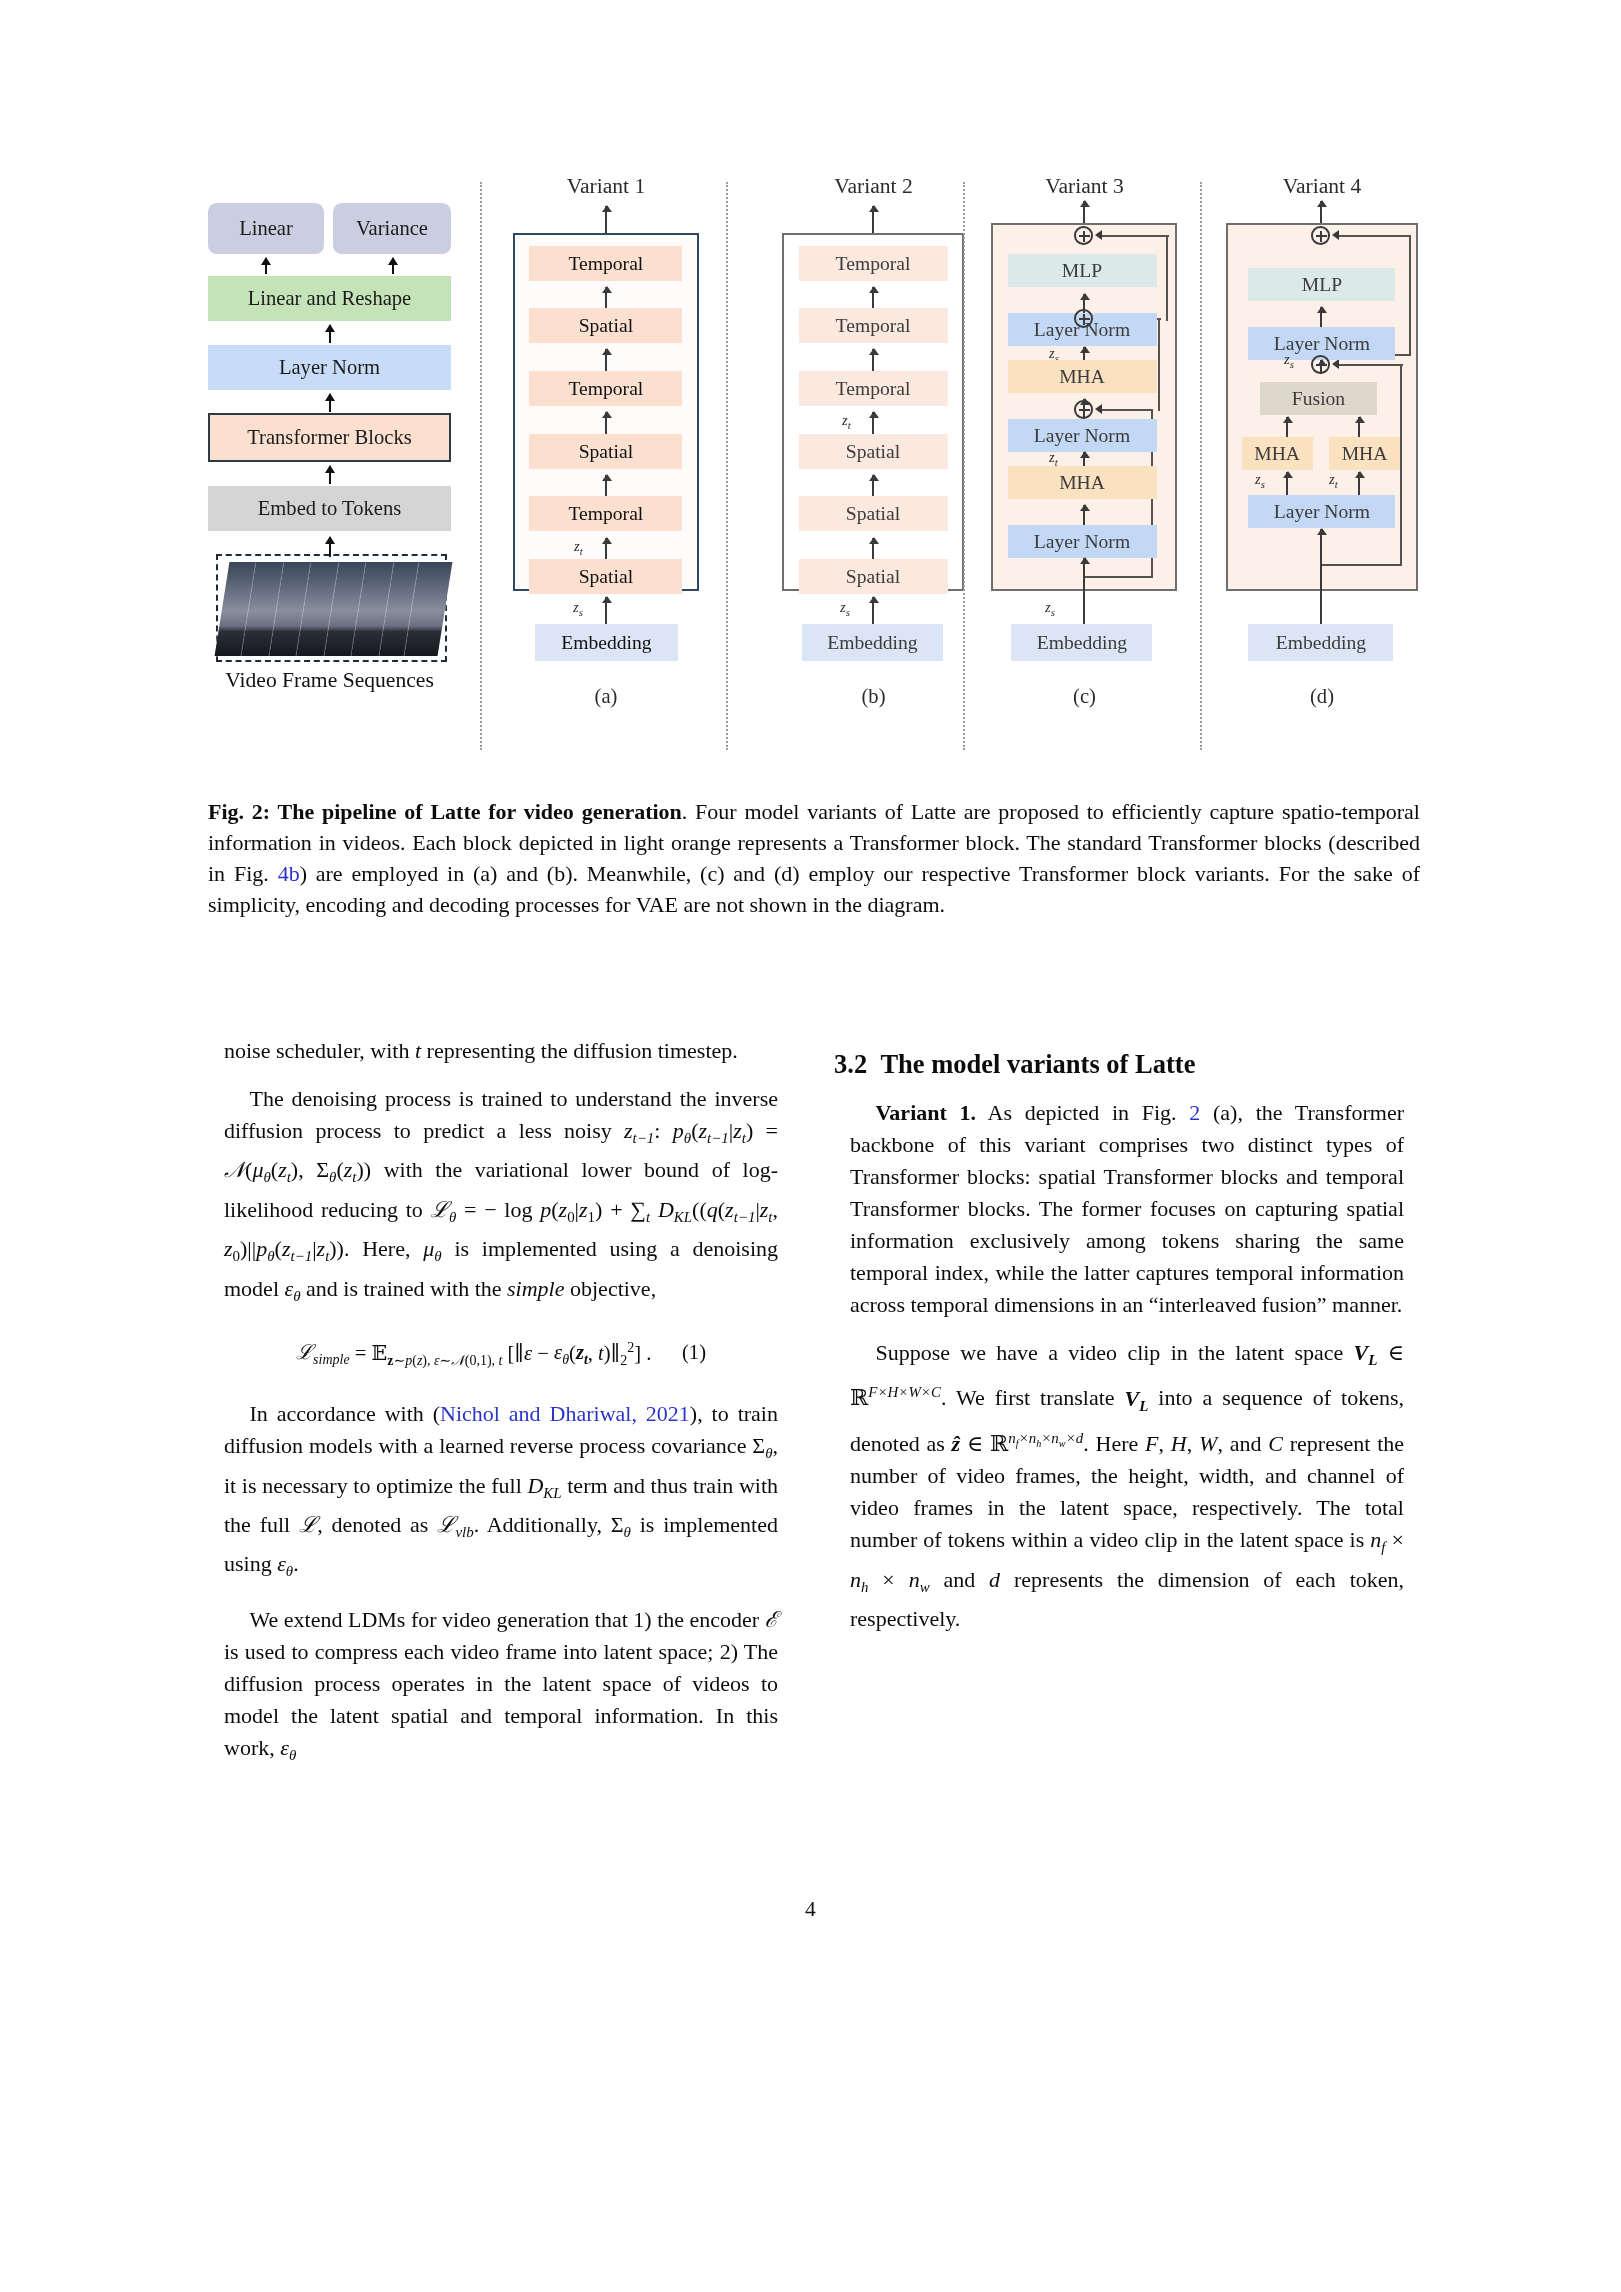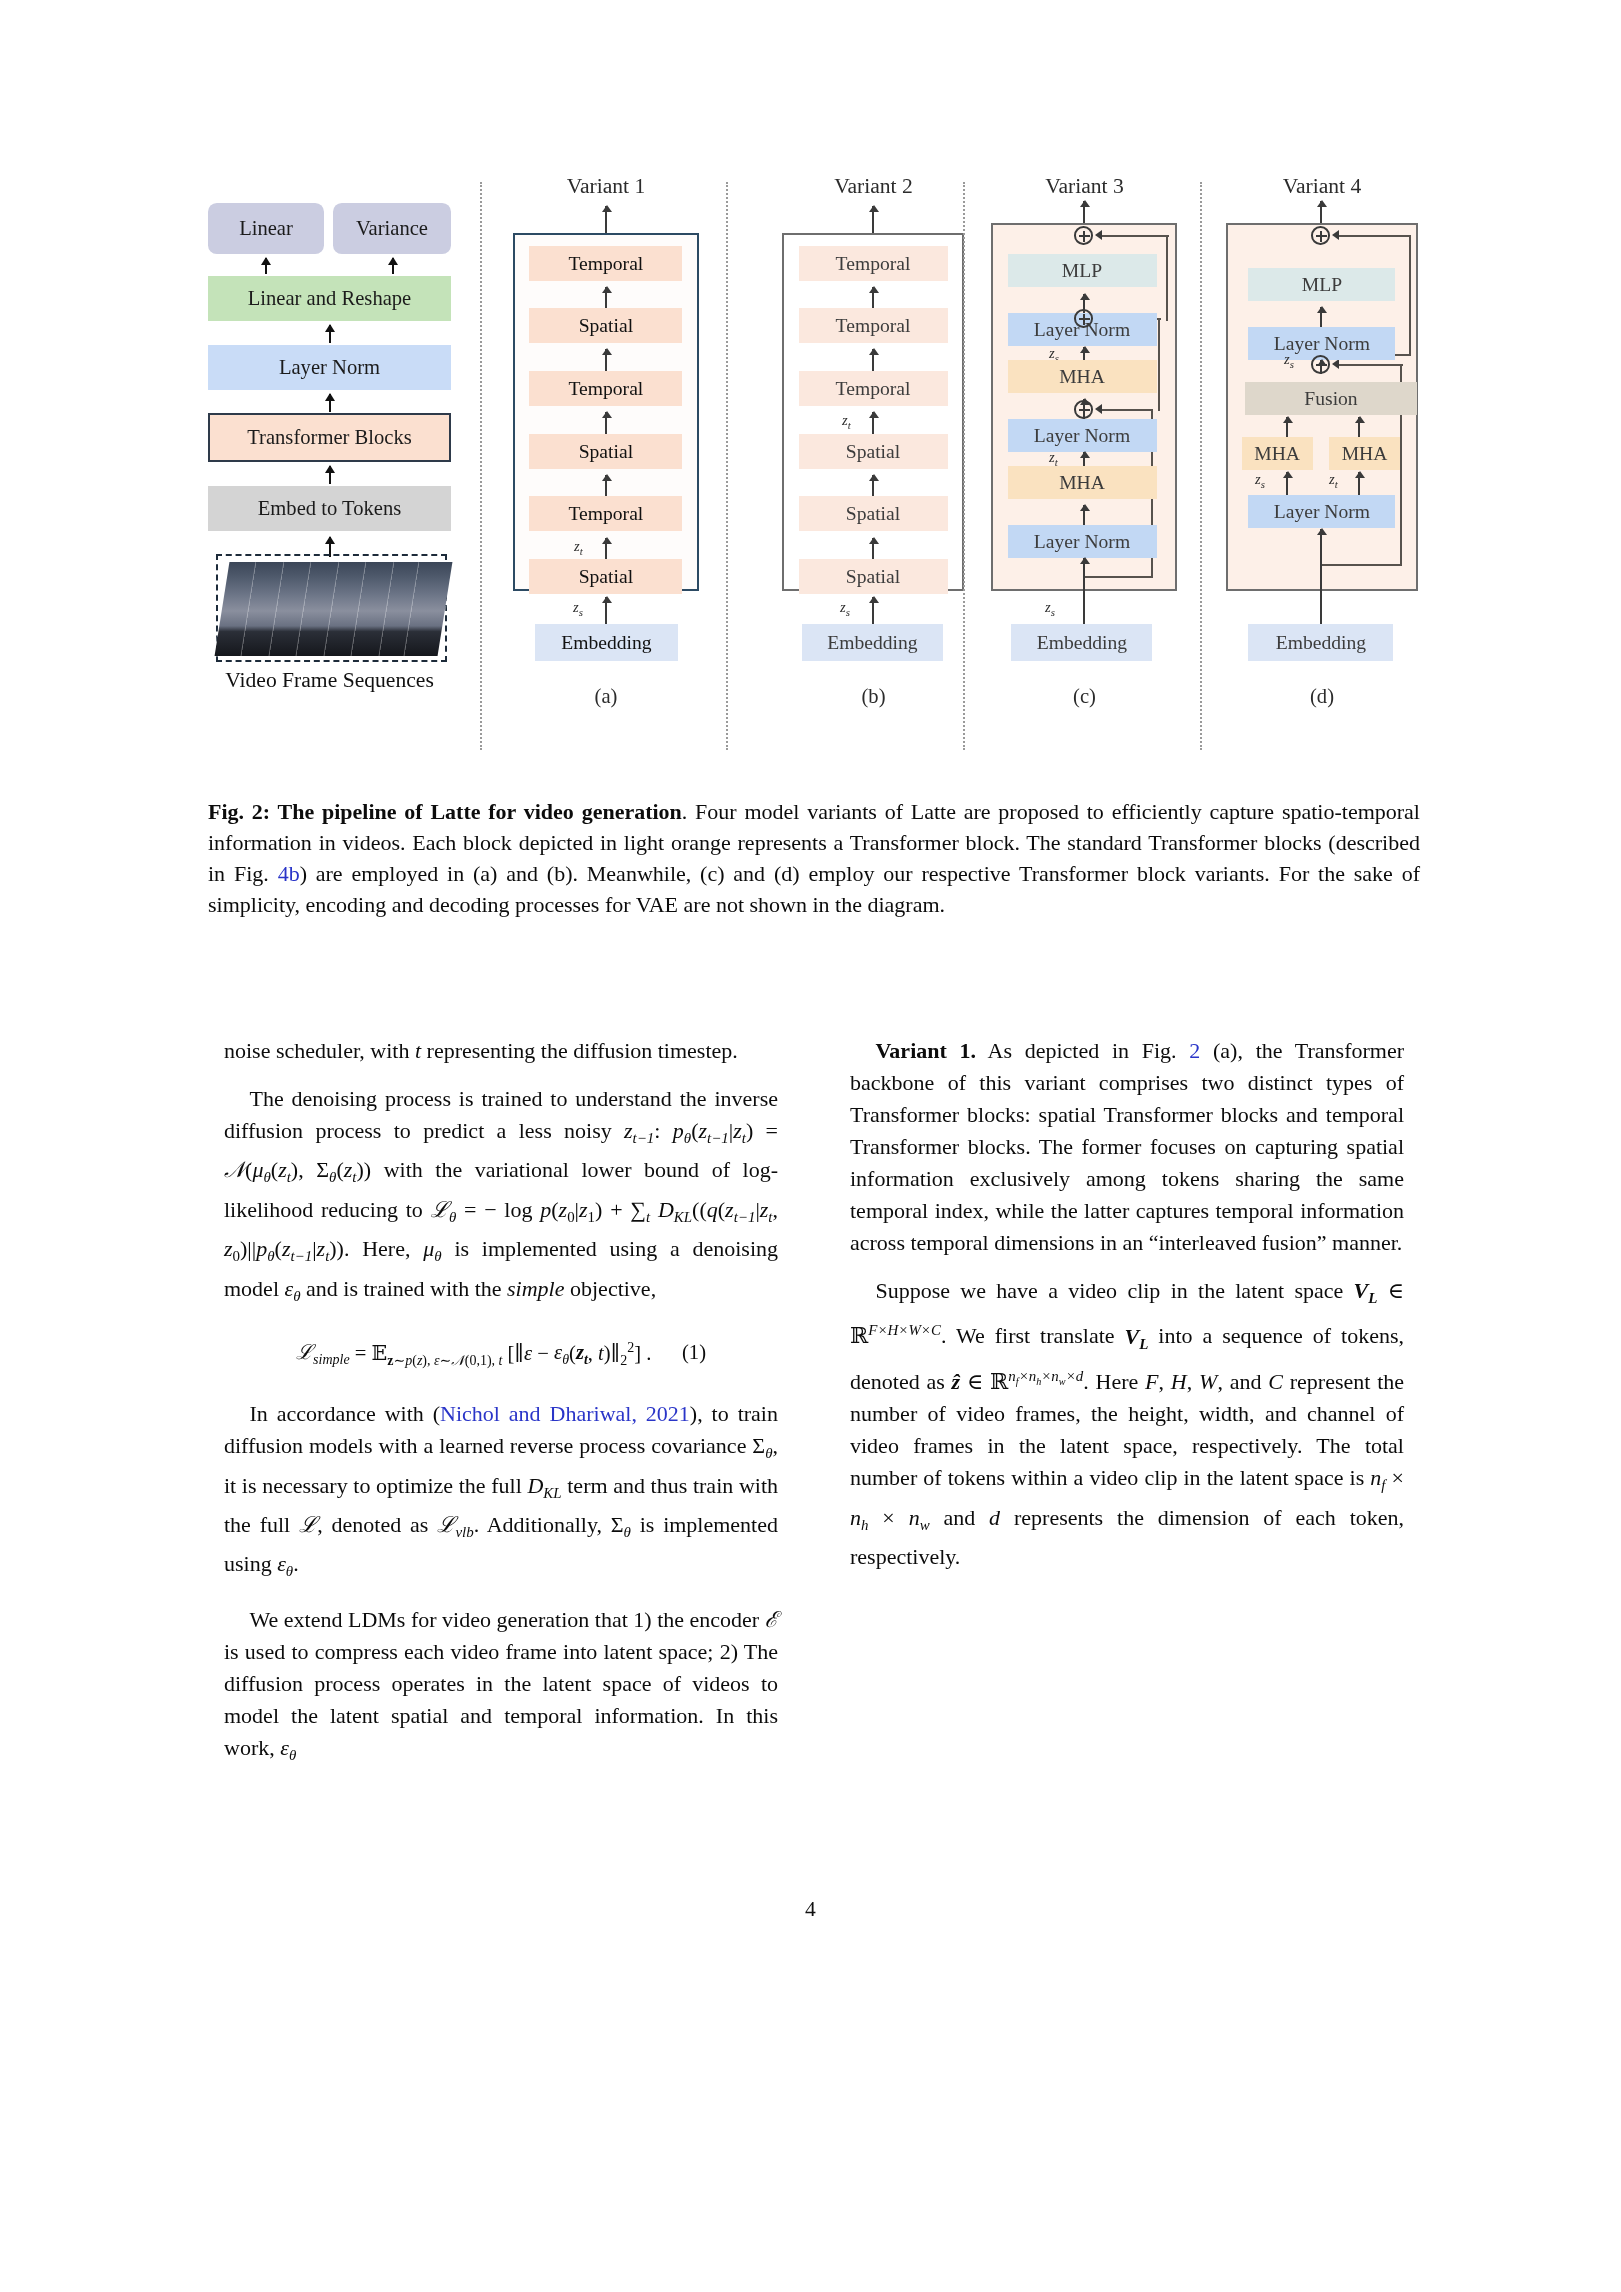--- a/index.html
+++ b/index.html
@@ -317,21 +317,21 @@
       <div class="plus" style="left:90px; top:52px;"></div>
 
       <div class="vblock" style="left:27.4px; top:94px; width:147px; height:33px; background:#dce9e9; color:#3c3c3c;">MLP</div>
       <div class="garr" style="left:99px; top:133px; height:19.6px;"></div>
       <div class="vblock" style="left:27.4px; top:153px; width:147px; height:33px; background:#c2d8f4; color:#3c3c3c;">Layer Norm</div>
 
       <div class="plus" style="left:90px; top:181px;"></div>
       <div class="garr" style="left:99px; top:186px; height:13.7px;"></div>
       <div class="sub" style="left:63px; top:177px;"><span>z</span><sub>s</sub></div>
 
-      <div class="vblock" style="left:24px; top:208px; width:172px; height:33px; background:#ded7cb; color:#3c3c3c;">Fusion</div>
+      <div class="vblock" style="left:39px; top:208px; width:117px; height:33px; background:#ded7cb; color:#3c3c3c;">Fusion</div>
       <div class="garr" style="left:65px; top:243px; height:19.6px;"></div>
       <div class="garr" style="left:137px; top:243px; height:19.6px;"></div>
 
       <div class="vblock" style="left:20.6px; top:263px; width:71px; height:33px; background:#fae2c0; color:#3c3c3c;">MHA</div>
       <div class="vblock" style="left:108px; top:263px; width:71px; height:33px; background:#fae2c0; color:#3c3c3c;">MHA</div>
 
       <div class="garr" style="left:65px; top:298px; height:23.5px;"></div>
       <div class="garr" style="left:137px; top:298px; height:23.5px;"></div>
       <div class="sub" style="left:34px; top:297px;"><span>z</span><sub>s</sub></div>
       <div class="sub" style="left:108px; top:297px;"><span>z</span><sub>t</sub></div>
@@ -374,20 +374,23 @@
 
     <p class="ind">
       We extend LDMs for video generation that 1) the encoder <i class="m">ℰ</i> is used to compress each video frame
       into latent space; 2) The diffusion process operates in the latent space of videos to model the latent
       spatial and temporal information. In this work, <i class="m">ε<sub>θ</sub></i>
     </p>
   </div>
 
   <div class="col right">
 
+    <div class="h2">
+      <span>3.2</span>&nbsp;&nbsp;<span>The model variants of Latte</span>
+    </div>
 
 
     <p class="ind">
       <b>Variant 1.</b><span> As depicted in Fig. </span><a class="lnk">2</a><span> (a), the Transformer backbone of this variant comprises two distinct types of Transformer blocks: spatial Transformer blocks and temporal Transformer blocks. The former focuses on capturing spatial information exclusively among tokens sharing the same temporal index, while the latter captures temporal information across temporal dimensions in an “interleaved fusion” manner.</span>
     </p>
 
     <p class="ind">
       Suppose we have a video clip in the latent space <b><i class="m">V<sub>L</sub></i></b> ∈ ℝ<sup><i class="m">F×H×W×C</i></sup>. We first translate
       <b><i class="m">V<sub>L</sub></i></b> into a sequence of tokens, denoted as <b><i class="m">ẑ</i></b> ∈
       ℝ<sup><i class="m">n<sub>f</sub>×n<sub>h</sub>×n<sub>w</sub>×d</i></sup>. Here <i class="m">F</i>, <i class="m">H</i>, <i class="m">W</i>, and <i class="m">C</i> represent

